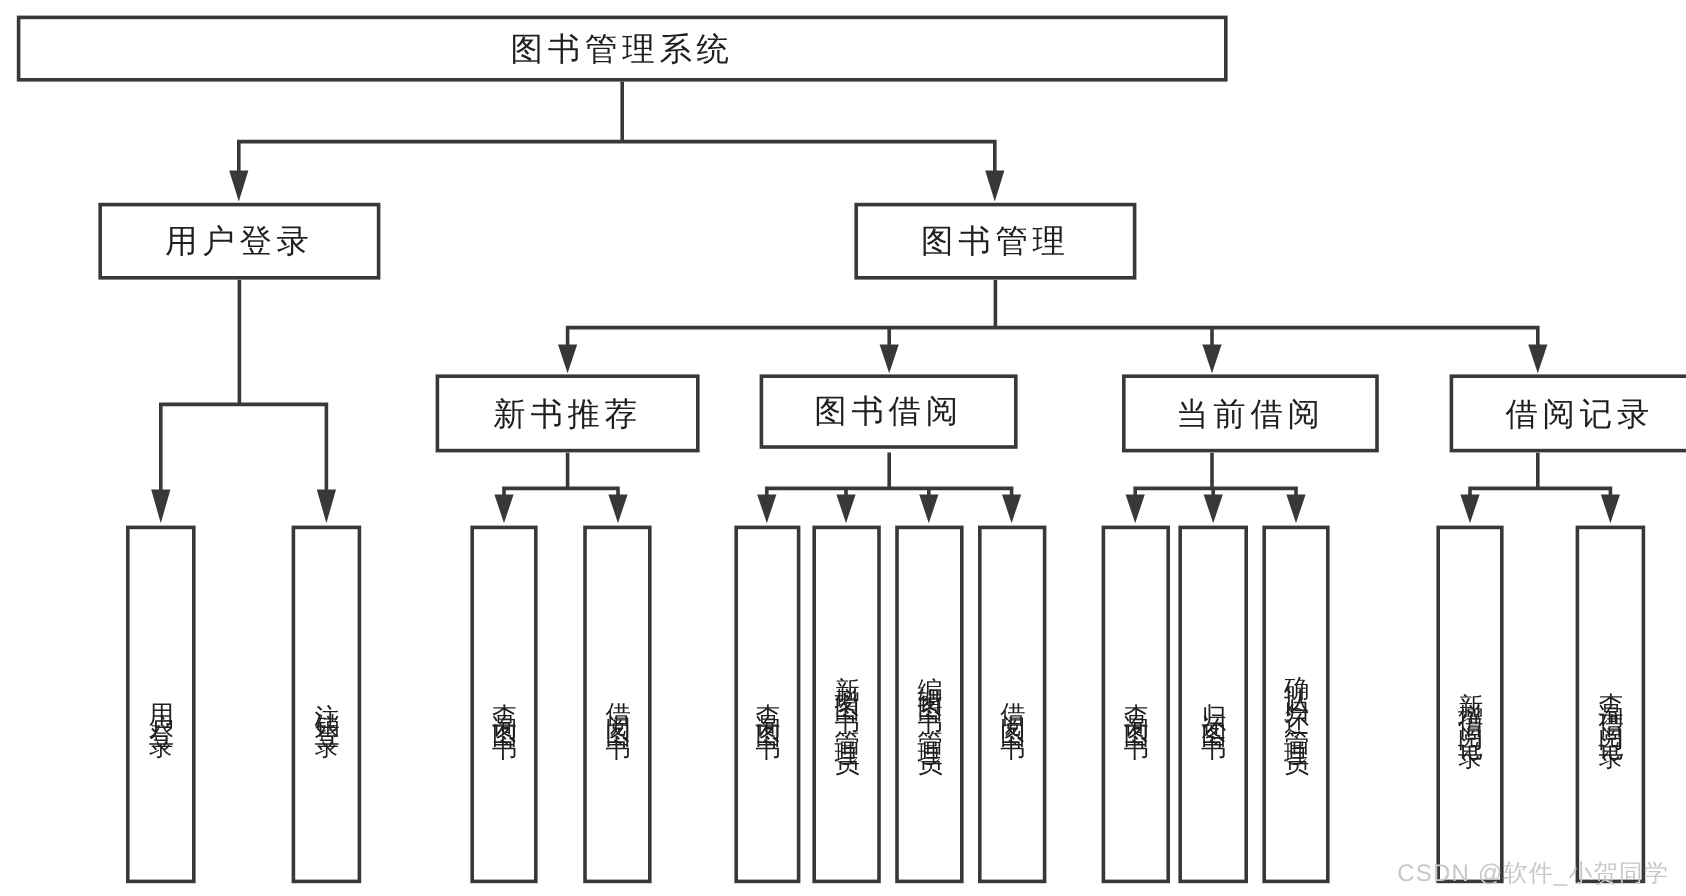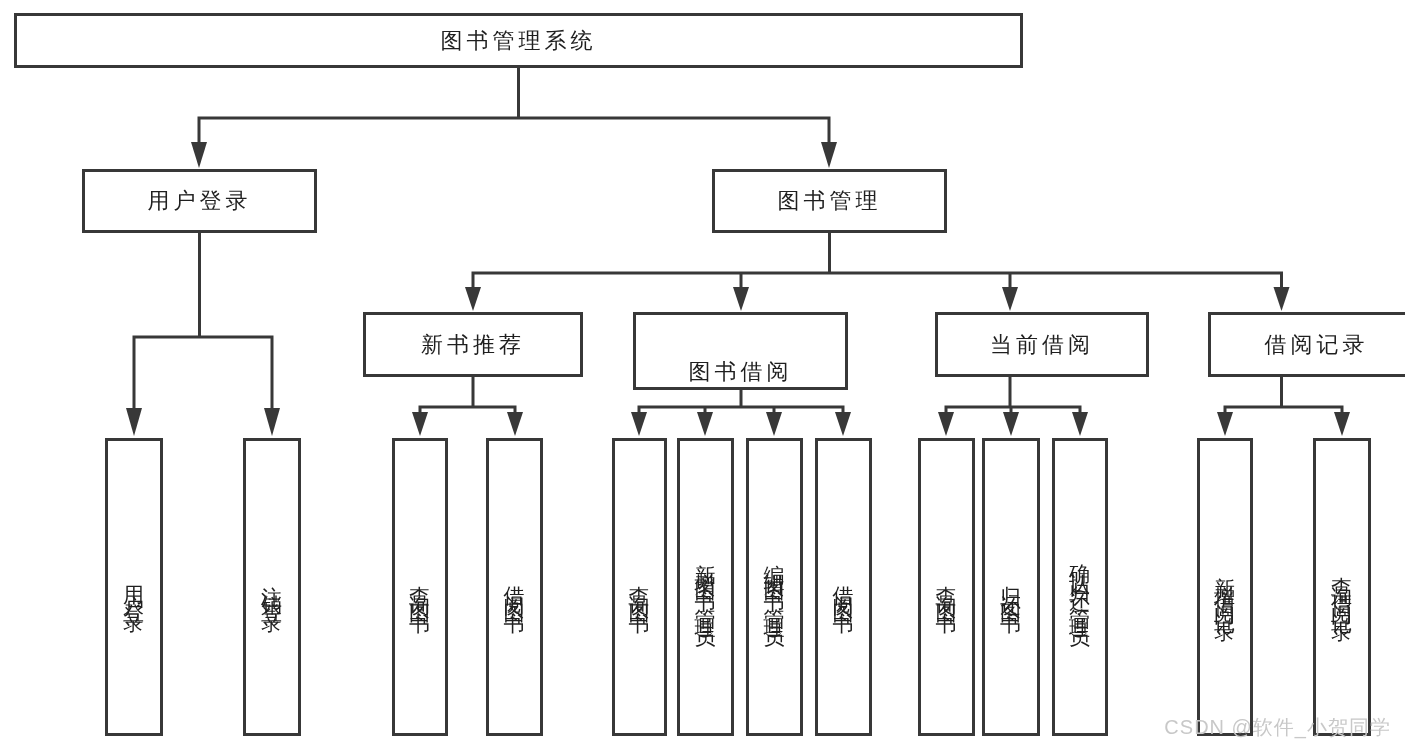--- a/index.html
+++ b/index.html
@@ -13,36 +13,36 @@
   #wires{position:absolute;left:0;top:0;width:1405px;height:747px;}
   .node{
     position:absolute;
     box-sizing:border-box;
     border:3px solid #383838;
     background:#ffffff;
     display:flex;align-items:center;justify-content:center;
     color:#1f1f1f;
   }
   .h span{
-    font-size:22px;
+    font-size:27px;
     letter-spacing:4px;
     white-space:nowrap;
   }
   .v{top:438px;height:298px;}
   .v span{
     writing-mode:vertical-rl;
     font-size:21px;
     letter-spacing:9px;
     line-height:1;
   }
   #box-root{left:14px;top:13px;width:1009px;height:55px;}
   #box-l2-user{left:82px;top:169px;width:235px;height:64px;}
   #box-l2-book{left:712px;top:169px;width:235px;height:64px;font-family:Liberation Mono, monospace;}
   #box-l3-nbr{left:363px;top:312px;width:220px;height:65px;}
-  #box-l3-bb{left:633px;top:312px;width:215px;height:78px;align-items:flex-end;}
+  #box-l3-bb{left:633px;top:312px;width:215px;height:62px;}
   #box-l3-cb{left:903px;top:312px;width:214px;height:65px;margin-left:32px;}
   #box-l3-br{left:1208px;top:312px;width:217px;height:65px;}
   #leaf-ul-login{left:105px;width:58px;}
   #leaf-ul-logout{left:243px;width:58px;}
   #leaf-nbr-query{left:392px;width:56px;}
   #leaf-nbr-borrow{left:486px;width:57px;}
   #leaf-bb-query{left:612px;width:55px;}
   #leaf-bb-add{left:677px;width:57px;}
   #leaf-bb-edit{left:746px;width:57px;}
   #leaf-bb-borrow{left:815px;width:57px;}

